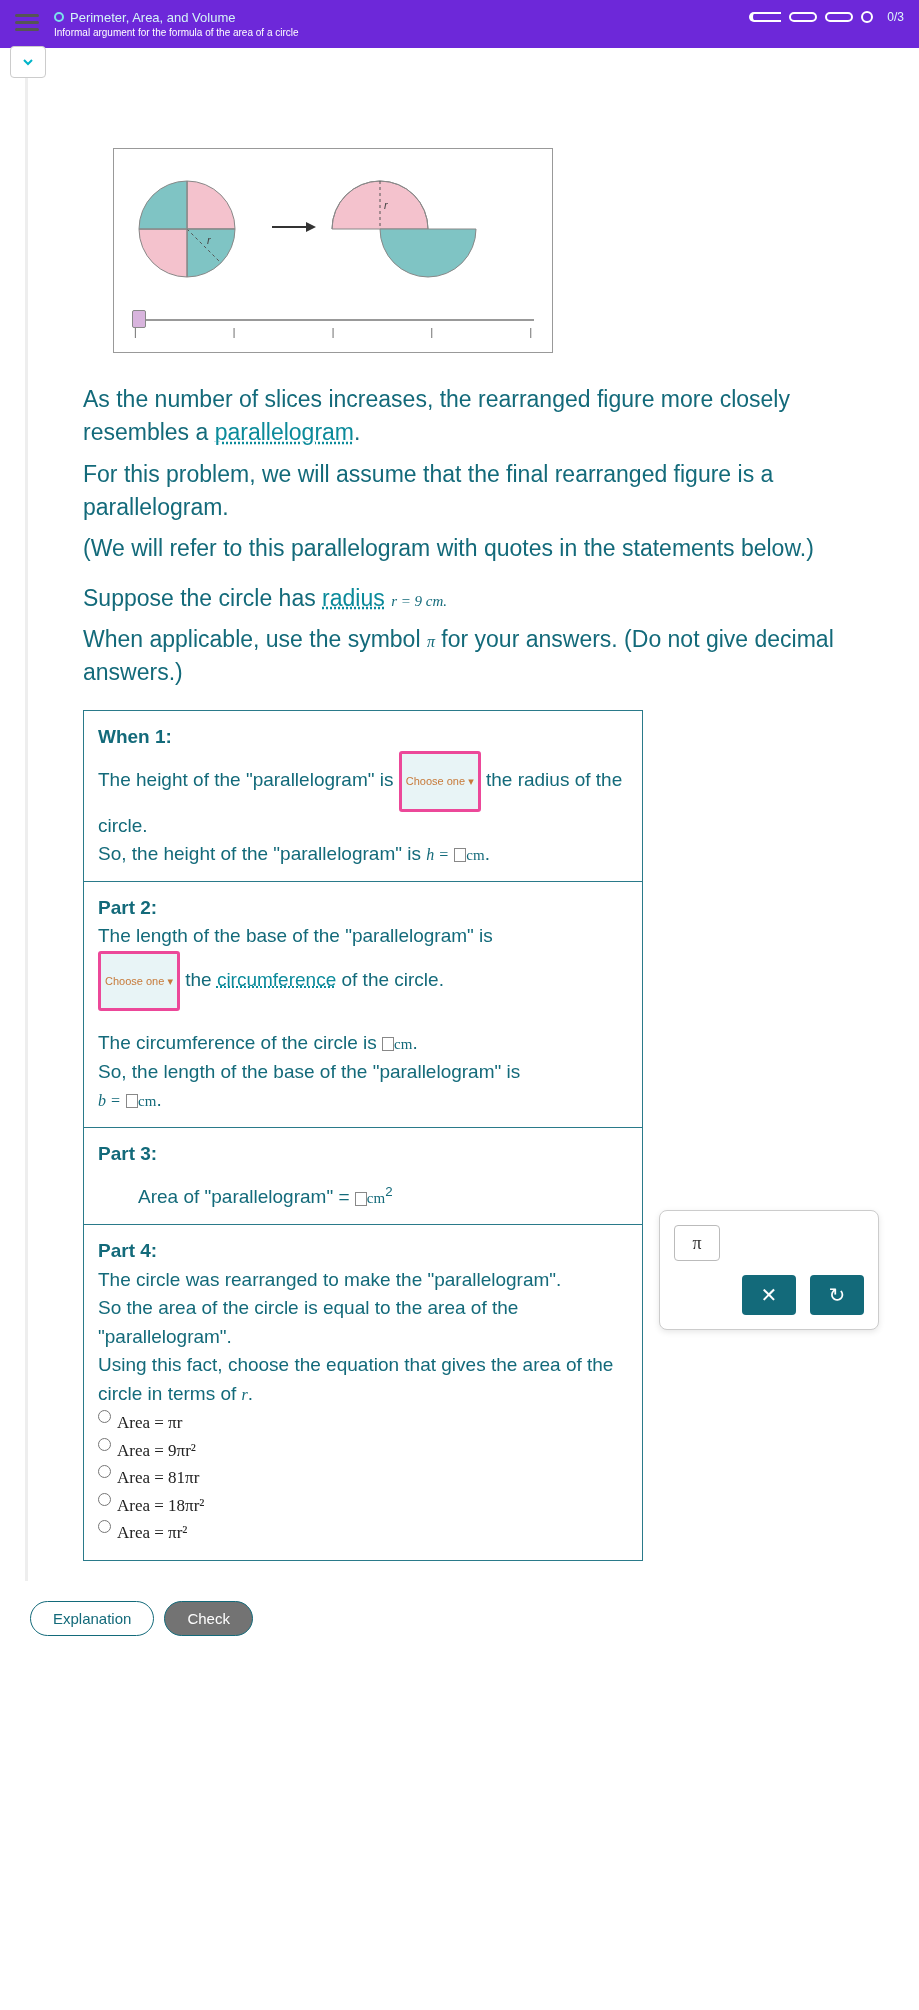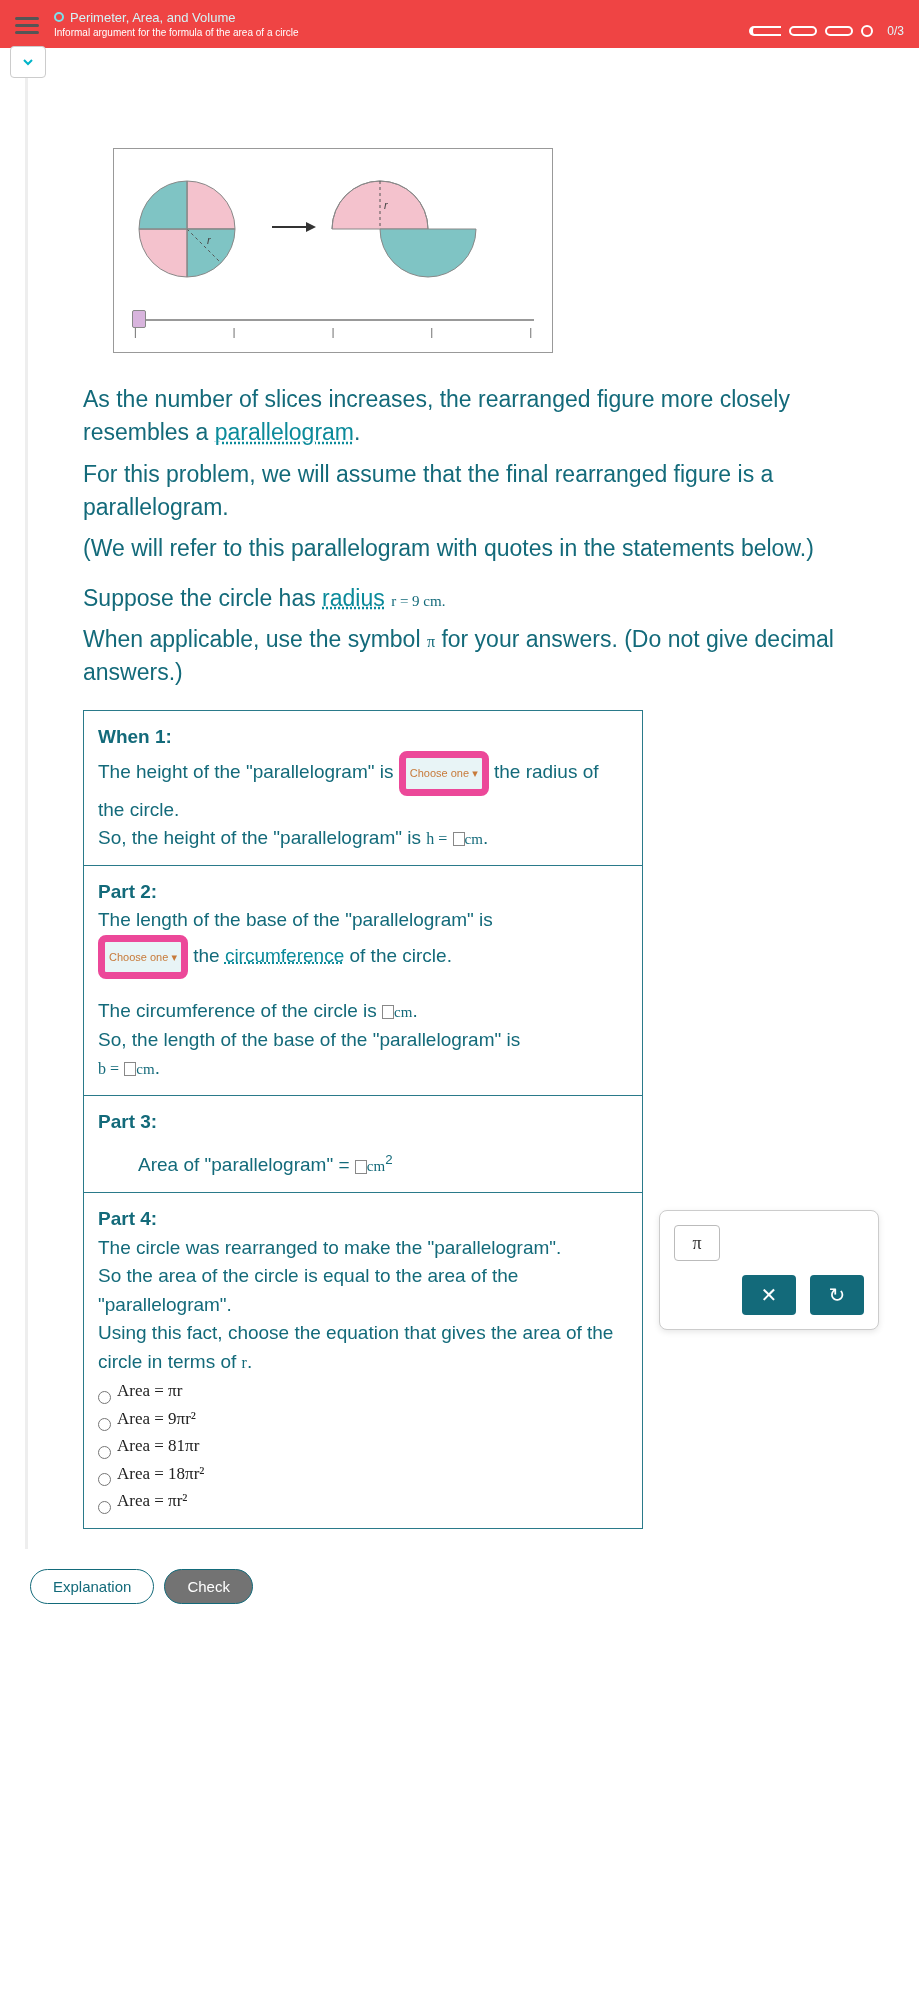--- a/index.html
+++ b/index.html
@@ -1,17 +1,17 @@
 <!DOCTYPE html>
 <html><head>
 <meta charset="utf-8">
 <style>
 *{box-sizing:border-box;margin:0;padding:0}
 body{font-family:Arial,Helvetica,sans-serif;background:#fff;color:#333;width:919px}
-.topbar{background:#ef4444;display:flex;align-items:flex-end;padding:10px 15px;color:#fff}
+.topbar{background:#6d28d9;display:flex;align-items:flex-start;padding:10px 15px;color:#fff}
 .hamburger{width:24px;margin-right:15px;cursor:pointer}
 .hamburger div{height:3px;background:#555;margin:4px 0;border-radius:2px}
 .topbar-titles{flex:1}
 .top-line1{font-size:13px;color:#d4f4f7}
 .top-line1 .dot{display:inline-block;width:10px;height:10px;border:2px solid #7be0ec;border-radius:50%;margin-right:6px}
 .top-line2{font-size:10px;font-weight:500;margin-top:2px}
 .progress-wrap{display:flex;align-items:center;gap:8px}
 .progress-seg{width:28px;height:10px;border:2px solid #fff;border-radius:5px}
 .progress-seg.first{border-radius:5px 0 0 5px;width:32px;border-right:none;border-left:4px solid #fff}
 .progress-text{font-size:12px;color:#e0f7fa;margin-left:6px}
@@ -22,25 +22,25 @@
 .main-text p{margin-bottom:8px}
 .link{color:#0a8a9a;text-decoration:underline dotted}
 .figure-box{border:1px solid #999;padding:20px 18px 14px;margin:30px 0 30px 30px;width:440px;background:#fff}
 .slider-track{height:2px;background:#999;margin-top:20px;position:relative}
 .slider-thumb{position:absolute;left:0;top:-9px;width:14px;height:18px;background:#d8b4dd;border:1px solid #888;border-radius:2px}
 .slider-ticks{display:flex;justify-content:space-between;margin-top:6px;font-size:10px;color:#555;padding:0 2px}
 .parts-box{border:1.5px solid #2a7a8a;margin-top:20px;width:560px}
 .part{border-bottom:1.5px solid #2a7a8a;padding:12px 14px;font-size:19px;color:#136a7a;line-height:1.5}
 .part:last-child{border-bottom:none}
 .part-title{font-weight:bold;color:#136a7a}
-.choose{display:inline-block;background:#e8f4f6;border:7px solid #ec4899;color:#c77a3a;font-size:11px;padding:7px 4px;border-radius:8px;vertical-align:middle}
-.math{font-family:'Times New Roman',serif;font-size:16px}
+.choose{display:inline-block;background:#e8f4f6;border:3px solid #ec4899;color:#c77a3a;font-size:11px;padding:19px 4px;border-radius:3px;vertical-align:middle}
+.math{font-family:'Times New Roman',serif;font-style:italic;font-size:16px}
 .box-input{display:inline-block;width:12px;height:14px;border:1px solid #888;vertical-align:middle}
 .unit{font-family:'Times New Roman',serif;font-size:15px}
-.radio-row{display:flex;align-items:flex-end;gap:6px;margin:2px 0;font-size:17px}
+.radio-row{display:flex;align-items:flex-start;gap:6px;margin:2px 0;font-size:17px}
 .radio-row input{margin:0}
 .radio-row .formula{font-family:'Times New Roman',serif;color:#222}
 .side-panel{position:absolute;right:40px;top:1210px;width:220px;background:#fff;border:1px solid #ccc;border-radius:8px;padding:14px;box-shadow:0 2px 6px rgba(0,0,0,0.1)}
 .pi-btn{width:46px;height:36px;border:1px solid #bbb;border-radius:4px;background:#fff;display:flex;align-items:center;justify-content:center;font-family:'Times New Roman',serif;font-size:18px;cursor:pointer;margin-bottom:14px}
 .btn-row{display:flex;gap:14px;justify-content:flex-end}
 .sq-btn{width:54px;height:40px;border-radius:4px;background:#136a7a;color:#fff;display:flex;align-items:center;justify-content:center;font-size:20px;cursor:pointer}
 .footer-btns{display:flex;gap:10px;padding:20px 0 0 30px}
 .pill-btn{padding:8px 22px;border-radius:20px;font-size:15px;cursor:pointer}
 .pill-outline{border:1.5px solid #136a7a;color:#136a7a;background:#fff}
 .pill-solid{border:1.5px solid #136a7a;background:#737373;color:#fff}

